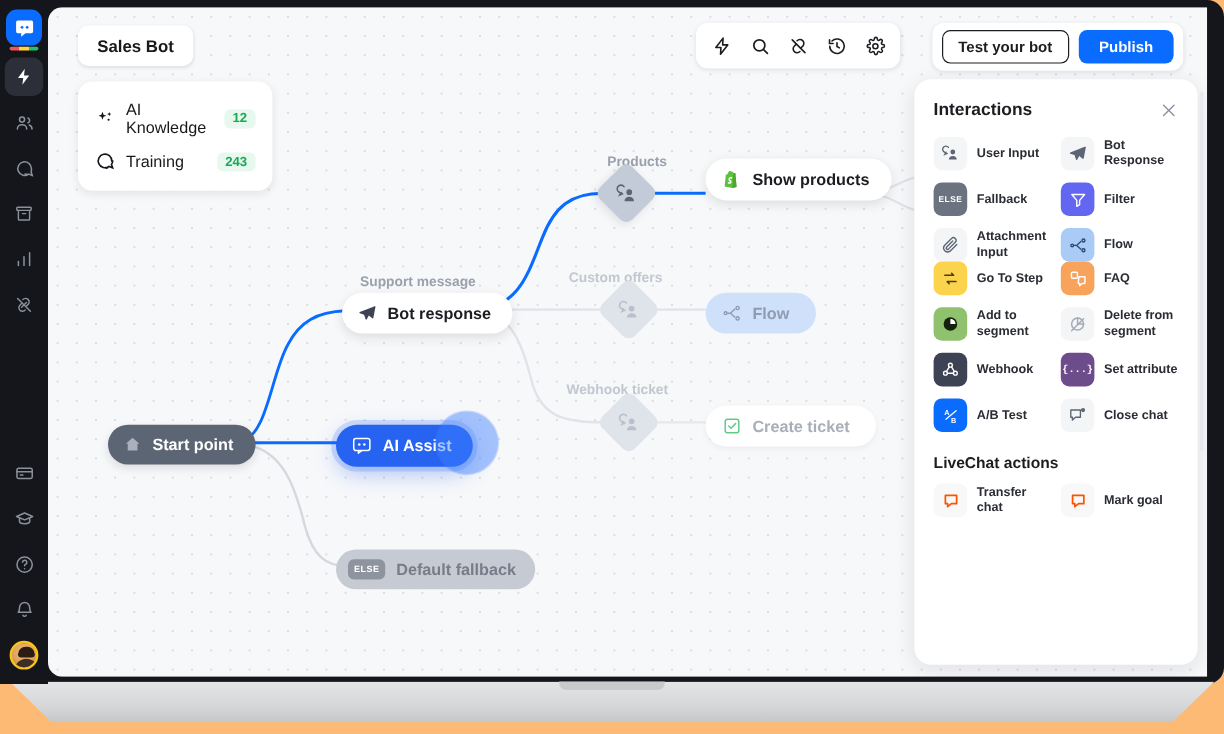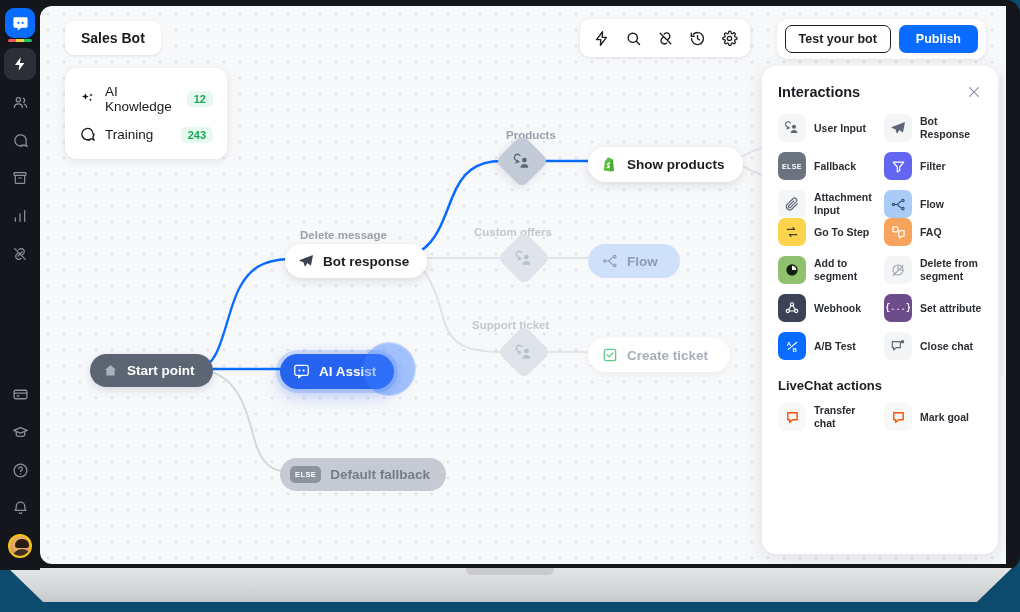--- a/index.html
+++ b/index.html
@@ -2,21 +2,21 @@
 <html><head>
 <meta charset="utf-8">
 <style>
   * { box-sizing: border-box; margin: 0; padding: 0; }
   html, body {
     width: 1020px; height: 612px; overflow: hidden;
     background: #ffffff;
     font-family: "Liberation Sans", sans-serif;
   }
 
-  #root { position: relative; width: 1020px; height: 612px; background:#0c4a6e; }
+  #root { position: relative; width: 1020px; height: 612px; background:#fdba74; }
 
   
   .laptop-screen {
     position: absolute; left: 0; top: 0; width: 1020px; height: 570px;
     background: #14161c;
     border-radius: 14px;
     padding: 6px 8px 8px 0;
   }
   .laptop-base {
     position: absolute; left: 8px; top: 568px; width: 1004px; height: 34px;
@@ -388,22 +388,22 @@
       </div>
     </div>
 
     <div class="actions">
       <button class="btn-outline">Test your bot</button>
       <button class="btn-primary">Publish</button>
     </div>
 
     <div class="node-label" style="left:466px; top:123px">Products</div>
     <div class="node-label dim" style="left:434px; top:220px">Custom offers</div>
-    <div class="node-label dim" style="left:432px; top:313px">Support ticket</div>
-    <div class="node-label" style="left:260px; top:223px">Delete message</div>
+    <div class="node-label dim" style="left:432px; top:313px">Webhook ticket</div>
+    <div class="node-label" style="left:260px; top:223px">Support message</div>
 
     <div class="diamond solid" style="left:463px; top:136px">
       <span>
         <svg width="19" height="19" viewBox="0 0 24 24" fill="none" stroke="#5c6573" stroke-width="1.7" stroke-linecap="round">
             <path d="M9.5 4.2a4 4 0 1 0-3.2 6.4L5 13l3-1.2"></path>
             <circle cx="15" cy="10" r="3" fill="#5c6573" stroke="none"></circle>
             <path d="M10 19.5c0-2.8 2.2-4.6 5-4.6s5 1.8 5 4.6" fill="#5c6573" stroke="none"></path>
           </svg>
       </span>
     </div>
@@ -455,21 +455,21 @@
       </span>
       <span>AI Assist</span>
     </div>
     <div class="cursor-bubble" style="left:323px; top:337px"></div>
 
     <div class="node n-fall" style="left:240px; top:452px; padding:8px 16px 8px 10px">
       <span class="else-chip">ELSE</span>
       <span>Default fallback</span>
     </div>
 
-    <div class="node n-show" style="left:548px; top:141px">
+    <div class="node n-show" style="left:548px; top:126px">
       <span>
         <svg width="17" height="17" viewBox="0 0 24 24">
             <path d="M16.6 4.6c-.1-.1-.3-.1-.4-.1l-1.6.3c-.3-1-.9-2-2-2-.1 0-.3 0-.4.1-.5-.6-1.1-.8-1.6-.8-1.9 0-2.9 2.4-3.2 3.7l-1.4.4c-.5.2-.5.2-.6.7L4 20.4l9.1 1.6 5-1.1L16.6 4.6z" fill="#5ec13e"></path>
             <path d="M13.1 22l5-1.1L16.6 4.6c-.1-.1-.2-.1-.3-.1l-1 .1-1.1 1.1L13.1 22z" fill="#4fa52f"></path>
             <path d="M13.2 9.4l-.7 1.9s-.6-.3-1.3-.3c-1.1 0-1.1.7-1.1.8 0 .8 2.1 1.1 2.1 3 0 1.5-.9 2.4-2.2 2.4-1.6 0-2.3-1-2.3-1l.4-1.4s.8.7 1.5.7c.4 0 .6-.3.6-.6 0-1-1.7-1.1-1.7-2.8 0-1.5 1-2.9 3-2.9.9 0 1.7.2 1.7.2z" fill="#fff"></path>
           </svg>
       </span>
       <span>Show products</span>
     </div>
 

